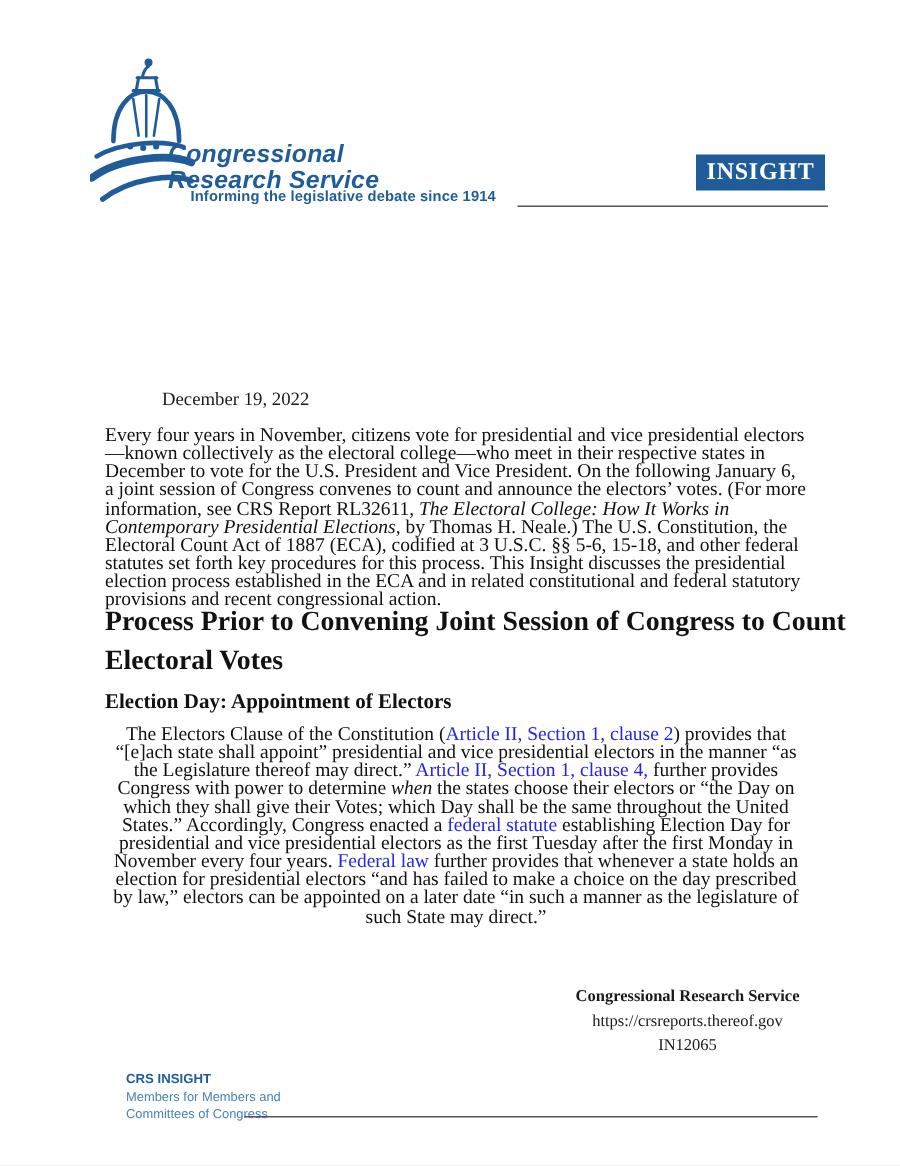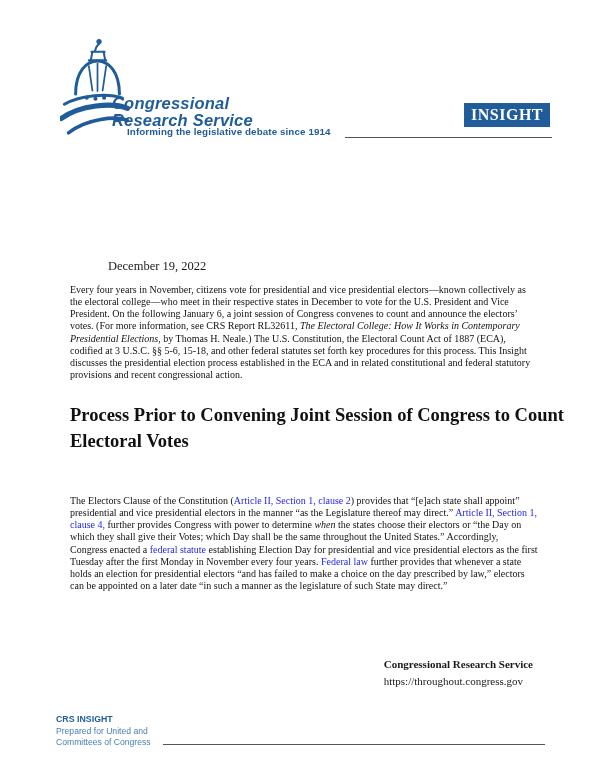--- a/index.html
+++ b/index.html
@@ -89,26 +89,26 @@
     position: absolute;
     left: 70px;
     top: 259px;
     font-size: 12.5px;
     margin-left: 38px;
   }
   .para {
     position: absolute;
     left: 70px;
     width: 468px;
-    font-size: 10px;
+    font-size: 13px;
     line-height: 12.15px;
     color: #111;
   }
   .para-1 { top: 284px; }
-  .para-2 { top: 495px; }
+  .para-2 { top: 483px; text-align: center; }
   .h2 {
     position: absolute;
     left: 70px;
     top: 402px;
     width: 495px;
     font-size: 18.5px;
     font-weight: bold;
     line-height: 26px;
     color: #111;
   }
@@ -121,28 +121,28 @@
     color: #111;
   }
   .seg-link { color: var(--link-blue); text-decoration: none; cursor: pointer; }
   .seg-italic { font-style: italic; }
 
   
   .footer-right {
     position: absolute;
     right: 67px;
     top: 656px;
-    text-align: left;
+    text-align: center;
     font-size: 11px;
     line-height: 16.5px;
   }
   .footer-right .org { font-weight: bold; }
   .footer-left {
     position: absolute;
-    left: 56px;
+    left: 84px;
     top: 714px;
     font-family: "Liberation Sans", sans-serif;
     font-size: 8.6px;
     line-height: 11.5px;
     color: var(--brand-blue-light);
   }
   .footer-left .product { font-weight: bold; color: var(--brand-blue); font-size: 8.8px; }
   .bottom-rule {
     position: absolute;
     top: 744px;
@@ -181,28 +181,30 @@
   </div>
   <div class="tagline">Informing the legislative debate since 1914</div>
   <div class="insight-badge">INSIGHT</div>
   <div class="header-rule"></div>
 
   <div class="doc-date">December 19, 2022</div>
 
   <p class="para para-1"><span class="seg-plain">Every four years in November, citizens vote for presidential and vice presidential electors—known collectively as the electoral college—who meet in their respective states in December to vote for the U.S. President and Vice President. On the following January 6, a joint session of Congress convenes to count and announce the electors’ votes. (For more information, see CRS Report RL32611, </span><span class="seg-italic">The Electoral College: How It Works in Contemporary Presidential Elections</span><span class="seg-plain">, by Thomas H. Neale.) The U.S. Constitution, the Electoral Count Act of 1887 (ECA), codified at 3 U.S.C. §§ 5-6, 15-18, and other federal statutes set forth key procedures for this process. This Insight discusses the presidential election process established in the ECA and in related constitutional and federal statutory provisions and recent congressional action.</span></p>
 
   <h2 class="h2">Process Prior to Convening Joint Session of Congress to Count Electoral Votes</h2>
+  <h3 class="h3">Election Day: Appointment of Electors</h3>
 
   <p class="para para-2"><span class="seg-plain">The Electors Clause of the Constitution (</span><a href="#" class="seg-link">Article II, Section 1, clause 2</a><span class="seg-plain">) provides that “[e]ach state shall appoint” presidential and vice presidential electors in the manner “as the Legislature thereof may direct.” </span><a href="#" class="seg-link">Article II, Section 1, clause 4,</a><span class="seg-plain"> further provides Congress with power to determine </span><span class="seg-italic">when</span><span class="seg-plain"> the states choose their electors or “the Day on which they shall give their Votes; which Day shall be the same throughout the United States.” Accordingly, Congress enacted a </span><a href="#" class="seg-link">federal statute</a><span class="seg-plain"> establishing Election Day for presidential and vice presidential electors as the first Tuesday after the first Monday in November every four years. </span><a href="#" class="seg-link">Federal law</a><span class="seg-plain"> further provides that whenever a state holds an election for presidential electors “and has failed to make a choice on the day prescribed by law,” electors can be appointed on a later date “in such a manner as the legislature of such State may direct.”</span></p>
 
   <div class="footer-right">
     <div class="org">Congressional Research Service</div>
-    <div>https://throughout.congress.gov</div>
+    <div>https://crsreports.thereof.gov</div>
+    <div>IN12065</div>
   </div>
 
   <div class="footer-left">
     <div class="product">CRS INSIGHT</div>
-    <div>Prepared for United and</div>
+    <div>Members for Members and</div>
     <div>Committees of Congress</div>
   </div>
   <div class="bottom-rule"></div>
 
 </div>
 
 </body></html>

